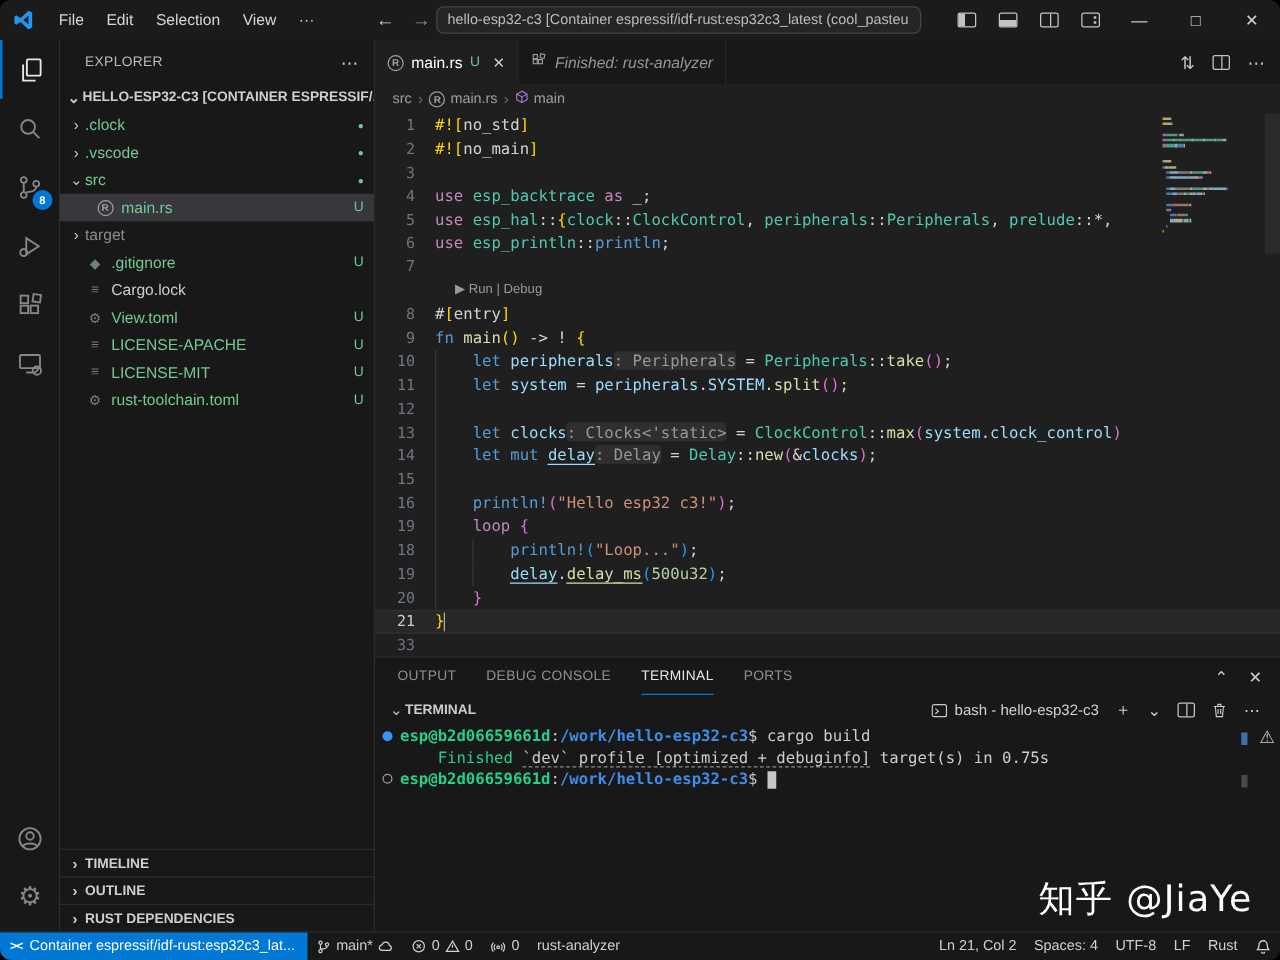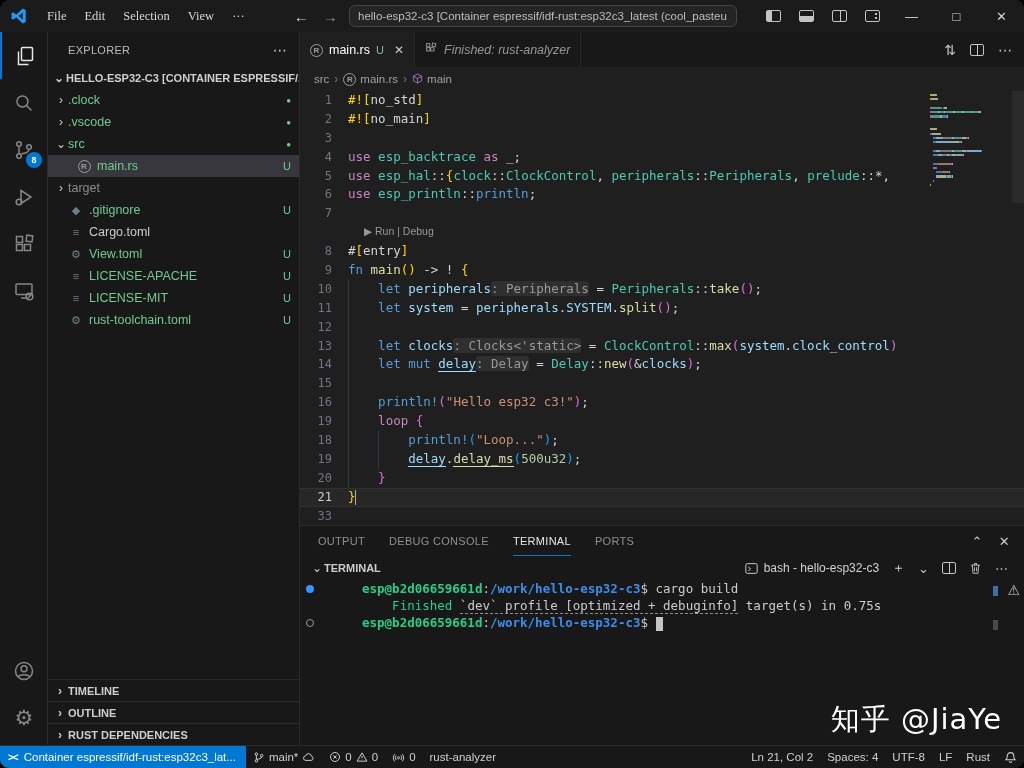--- a/index.html
+++ b/index.html
@@ -4,21 +4,21 @@
 <style>
   * { margin:0; padding:0; box-sizing:border-box; }
   html,body { width:1024px; height:768px; background:#000; overflow:hidden;
               font-family:"Liberation Sans", sans-serif; }
   .window { position:absolute; inset:0; background:#181818; border-radius:9px; overflow:hidden; }
 
   
   .titlebar { position:absolute; left:0; top:0; width:1024px; height:32px; background:#1b1b1b;
               display:flex; align-items:center; color:#ccc; font-size:12.5px; }
   .vsc-logo { width:18px; height:18px; margin:0 10px 0 10px; }
-  .menu-item { padding:0 9px; height:22px; line-height:22px; border-radius:4px; color:#d6d6d6;font-family:Liberation Serif, serif; }
+  .menu-item { padding:0 9px; height:22px; line-height:22px; border-radius:4px; color:#d6d6d6; }
   .nav-arrows { margin-left:40px; display:flex; gap:14px; font-size:15px; color:#cfcfcf; }
   .nav-fwd { color:#8f8f8f; }
   .cmd-center { position:absolute; left:349px; top:5px; width:388px; height:22px; background:#252525;
                 border:1px solid #454545; border-radius:6px; color:#bdbdbd; font-size:11.5px;
                 display:flex; align-items:center; padding:0 8px; white-space:nowrap; overflow:hidden; }
   .tb-right { position:absolute; right:0; top:0; height:32px; display:flex; align-items:center; }
   .layout-ic { width:15px; height:12px; border:1px solid #c4c4c4; margin:0 9px; position:relative; border-radius:2px; }
   .layout-ic .fill { position:absolute; background:#c4c4c4; }
   .win-btn { width:45px; height:32px; display:flex; align-items:center; justify-content:center;
              color:#d4d4d4; font-size:13px; }
@@ -104,21 +104,21 @@
   .ptab.active { color:#e7e7e7; border-bottom:1px solid #0078d4; }
   .panel-acts { margin-left:auto; padding-right:14px; display:flex; gap:16px; color:#cccccc; font-size:13px; }
   .term-head { height:24px; display:flex; align-items:center; font-size:11px; font-weight:bold;
                color:#cccccc; padding-left:10px; }
   .term-head .chev { width:14px; font-weight:normal; }
   .term-acts { margin-left:auto; display:flex; align-items:center; gap:13px; padding-right:16px;
                font-weight:normal; font-size:13px; color:#cccccc; }
   .bash-lbl { display:flex; align-items:center; gap:6px; font-weight:normal; font-size:12px; color:#d2d2d2; }
   .term-body { position:absolute; left:0; right:0; top:54px; bottom:0;
                font-family:"DejaVu Sans Mono", monospace; font-size:12.5px; }
-  .trow { display:flex; height:17px; line-height:17px; white-space:pre;gap:42px; }
+  .trow { display:flex; height:17px; line-height:17px; white-space:pre; }
   .tdeco { width:20px; flex:none; display:flex; align-items:center; justify-content:center; }
   .deco-filled { width:8px; height:8px; border-radius:50%; background:#3794ff; }
   .deco-open { width:8px; height:8px; border-radius:50%; border:1px solid #9a9a9a; }
   .tcursor { display:inline-block; width:7px; height:14px; background:#c6c6c6; vertical-align:middle; }
   .term-warn { position:absolute; right:4px; top:2px; color:#cccccc; font-size:14px;
                font-family:"DejaVu Sans", sans-serif; }
   .term-ruler1 { position:absolute; right:26px; top:6px; width:5px; height:10px; background:#3d6fa8; }
   .term-ruler2 { position:absolute; right:26px; top:40px; width:5px; height:10px; background:#4a4a4a; }
 
   
@@ -278,21 +278,21 @@
           <span class="chev">›</span>
           <span class="exp-label c-dim">target</span>
         </div>
         <div class="exp-row" style="padding-left: 20px;">
           <span class="fico">◆</span>
           <span class="exp-label c-green">.gitignore</span>
           <span class="exp-badge c-green">U</span>
         </div>
         <div class="exp-row" style="padding-left: 20px;">
           <span class="fico">≡</span>
-          <span class="exp-label c-plain">Cargo.toml</span>
+          <span class="exp-label c-plain">Cargo.lock</span>
         </div>
         <div class="exp-row" style="padding-left: 20px;">
           <span class="fico">⚙</span>
           <span class="exp-label c-green">View.toml</span>
           <span class="exp-badge c-green">U</span>
         </div>
         <div class="exp-row" style="padding-left: 20px;">
           <span class="fico">≡</span>
           <span class="exp-label c-green">LICENSE-APACHE</span>
           <span class="exp-badge c-green">U</span>

